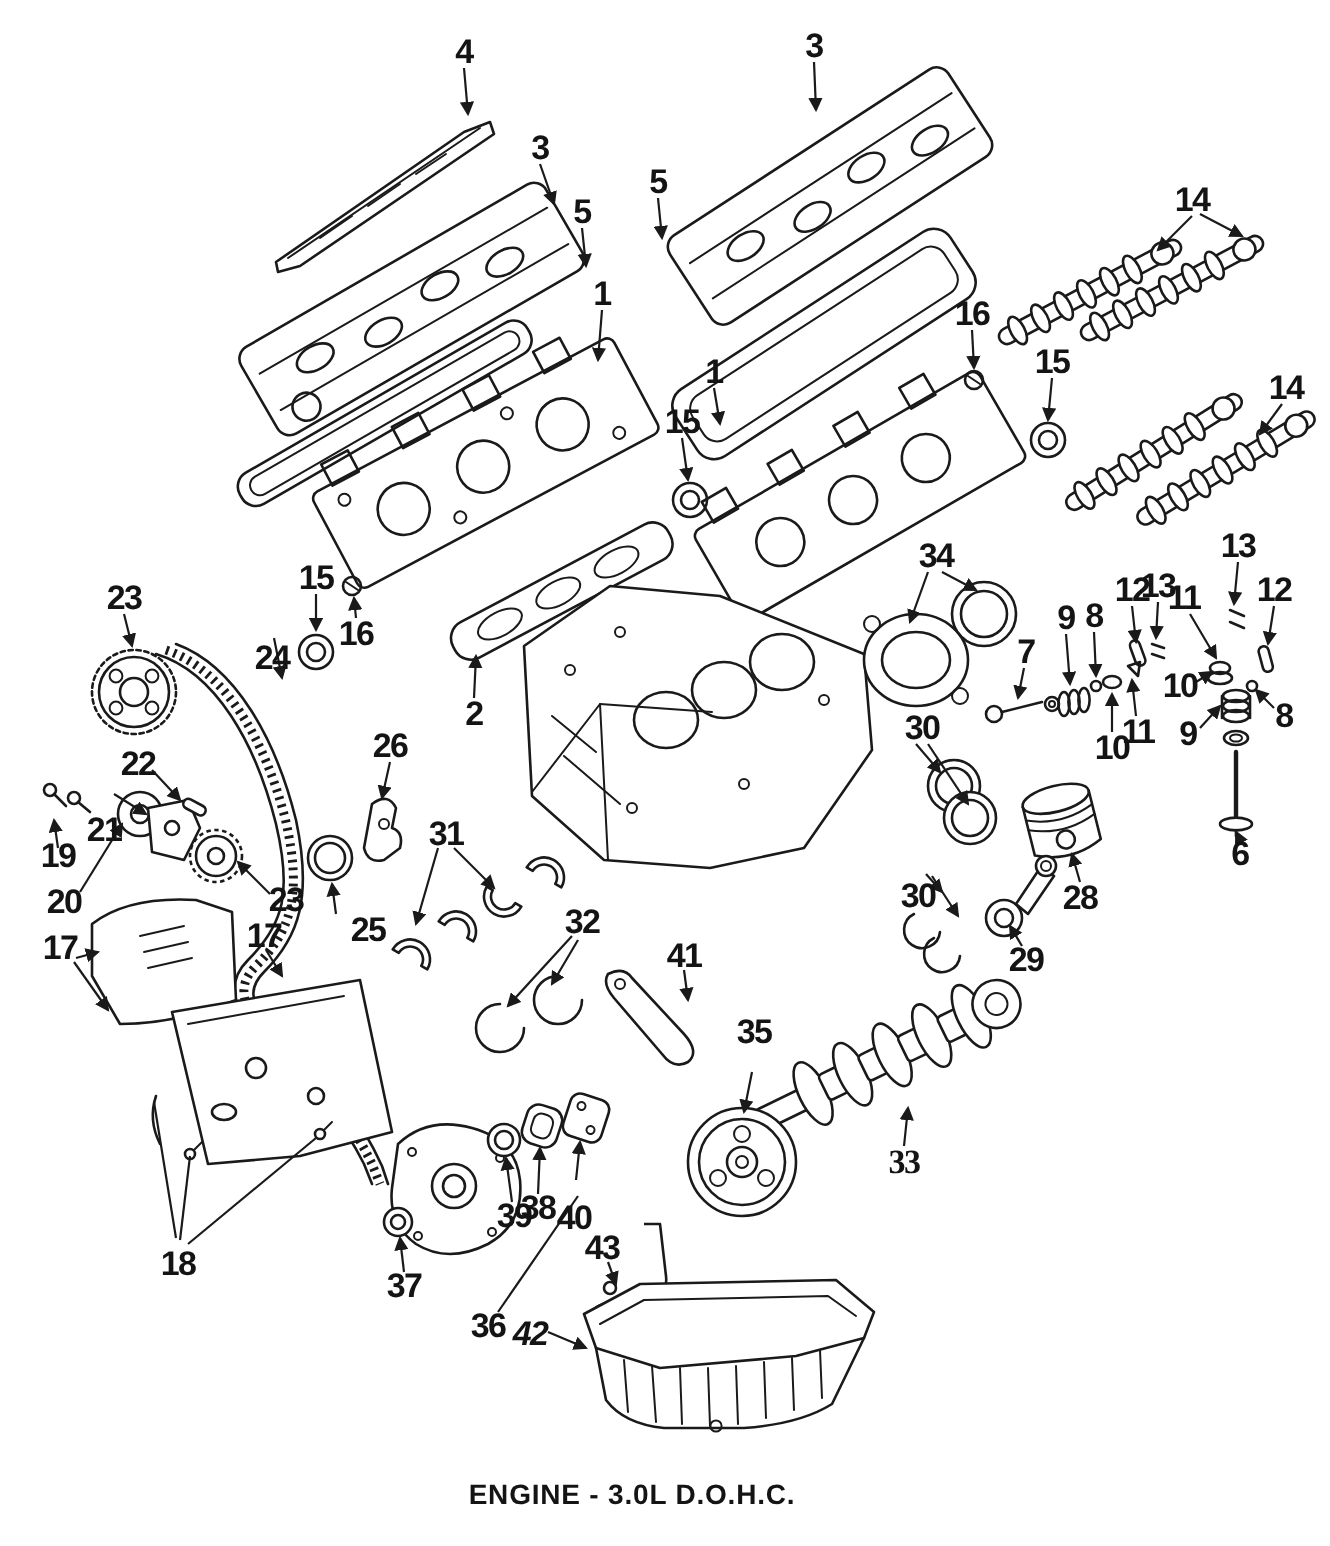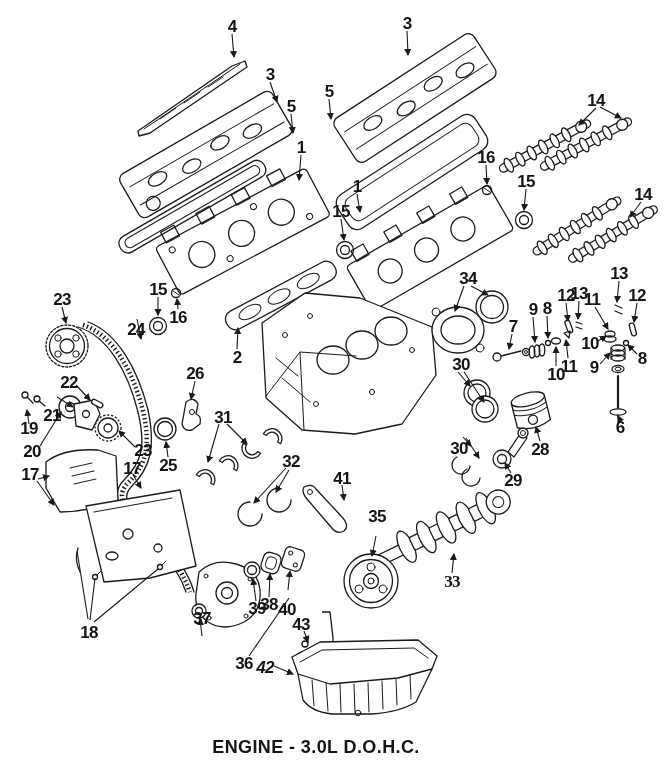--- a/index.html
+++ b/index.html
@@ -3,21 +3,21 @@
 <meta charset="utf-8">
 <style>
   html,body{margin:0;padding:0;background:#fff;}
   .stage{position:relative;width:665px;height:773px;background:#fff;overflow:hidden;
          font-family:"Liberation Sans",sans-serif;}
   .artwork{position:absolute;left:0;top:0;}
   .callout{position:absolute;transform:translate(-50%,-50%);font-weight:700;
            font-size:17px;line-height:1;color:#141414;letter-spacing:-0.8px;
            white-space:nowrap;}
   .caption{position:absolute;transform:translate(-50%,-50%);font-weight:700;
-           font-size:18px;color:#141414;letter-spacing:0.4px;white-space:nowrap;}
+           font-size:14px;color:#141414;letter-spacing:0.4px;white-space:nowrap;}
   .ln{fill:none;stroke:#1a1a1a;stroke-width:1.3;stroke-linecap:round;stroke-linejoin:round;}
   .fw{fill:#fff;stroke:#1a1a1a;stroke-width:1.3;stroke-linejoin:round;}
   .leader{stroke:#1a1a1a;stroke-width:1.1;fill:none;}
   .teeth{stroke-dasharray:2.2,1.8;}
   .belt-teeth{stroke:#1a1a1a;stroke-width:4.5;fill:none;stroke-dasharray:1.4,2.6;}
   .thin{stroke-width:1;}
 </style>
 </head>
 <body>
 
@@ -508,36 +508,36 @@
       <div class="callout" style="left: 642px; top: 358px;">8</div>
       <div class="callout" style="left: 594px; top: 367px;">9</div>
       <div class="callout" style="left: 556px; top: 374px;">10</div>
       <div class="callout" style="left: 569px; top: 366px;">11</div>
       <div class="callout" style="left: 461px; top: 364px;">30</div>
       <div class="callout" style="left: 69px; top: 382px;">22</div>
       <div class="callout" style="left: 52px; top: 391px; margin-top: 24px;">21</div>
       <div class="callout" style="left: 29px; top: 428px;">19</div>
       <div class="callout" style="left: 32px; top: 451px;">20</div>
       <div class="callout" style="left: 143px; top: 450px;">23</div>
-      <div class="callout" style="left: 168px; top: 465px;">25</div>
+      <div class="callout" style="left: 184px; top: 465px;">25</div>
       <div class="callout" style="left: 223px; top: 417px;">31</div>
       <div class="callout" style="left: 30px; top: 474px;">17</div>
       <div class="callout" style="left: 132px; top: 468px;">17</div>
       <div class="callout" style="left: 291px; top: 461px;">32</div>
       <div class="callout" style="left: 459px; top: 448px;">30</div>
       <div class="callout" style="left: 540px; top: 449px;">28</div>
       <div class="callout" style="left: 620px; top: 427px;">6</div>
       <div class="callout" style="left: 513px; top: 480px;">29</div>
       <div class="callout" style="left: 342px; top: 478px;">41</div>
       <div class="callout" style="left: 377px; top: 516px;">35</div>
       <div class="callout" style="left: 452px; top: 581px; font-family: Liberation Serif, serif;">33</div>
       <div class="callout" style="left: 89px; top: 632px;">18</div>
       <div class="callout" style="left: 257px; top: 608px;">39</div>
       <div class="callout" style="left: 269px; top: 604px;">38</div>
       <div class="callout" style="left: 287px; top: 597px; margin-top: 12px;">40</div>
-      <div class="callout" style="left: 202px; top: 618px;">37</div>
+      <div class="callout" style="left: 202px; top: 643px;">37</div>
       <div class="callout" style="left: 244px; top: 663px;">36</div>
       <div class="callout" style="left: 265px; top: 667px; font-style: italic;">42</div>
       <div class="callout" style="left: 301px; top: 624px;">43</div>
     </div>
 
   <div class="caption" style="left:316px;top:747px">ENGINE - 3.0L D.O.H.C.</div>
 </div>
 
 </body></html>

